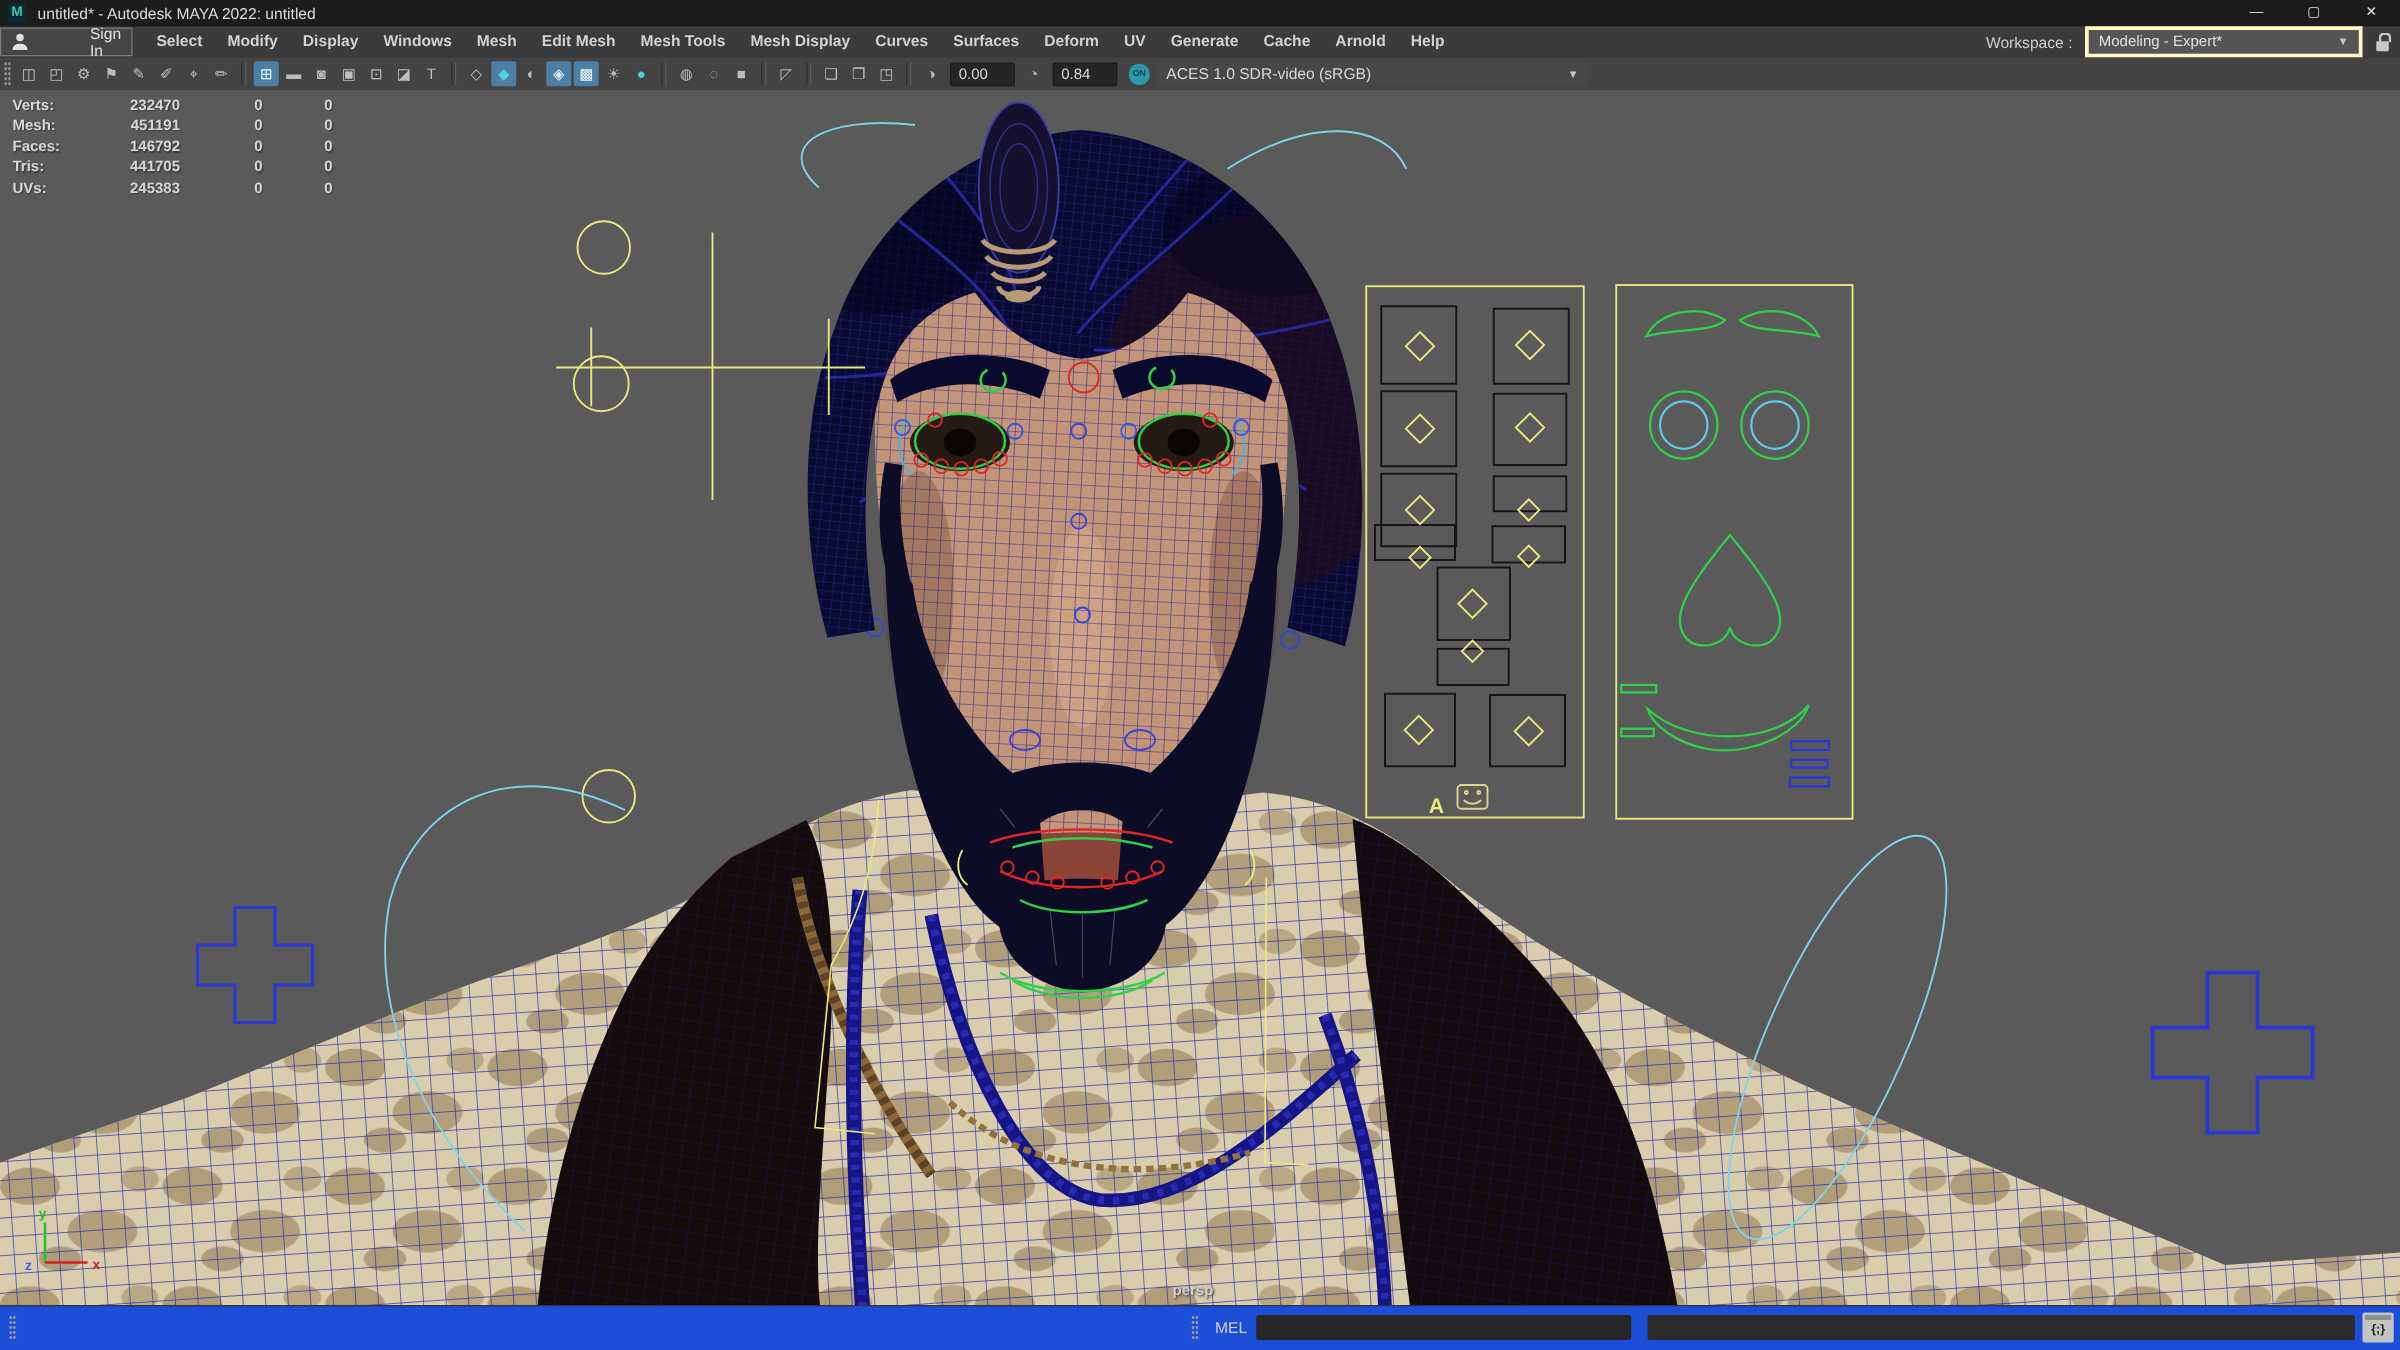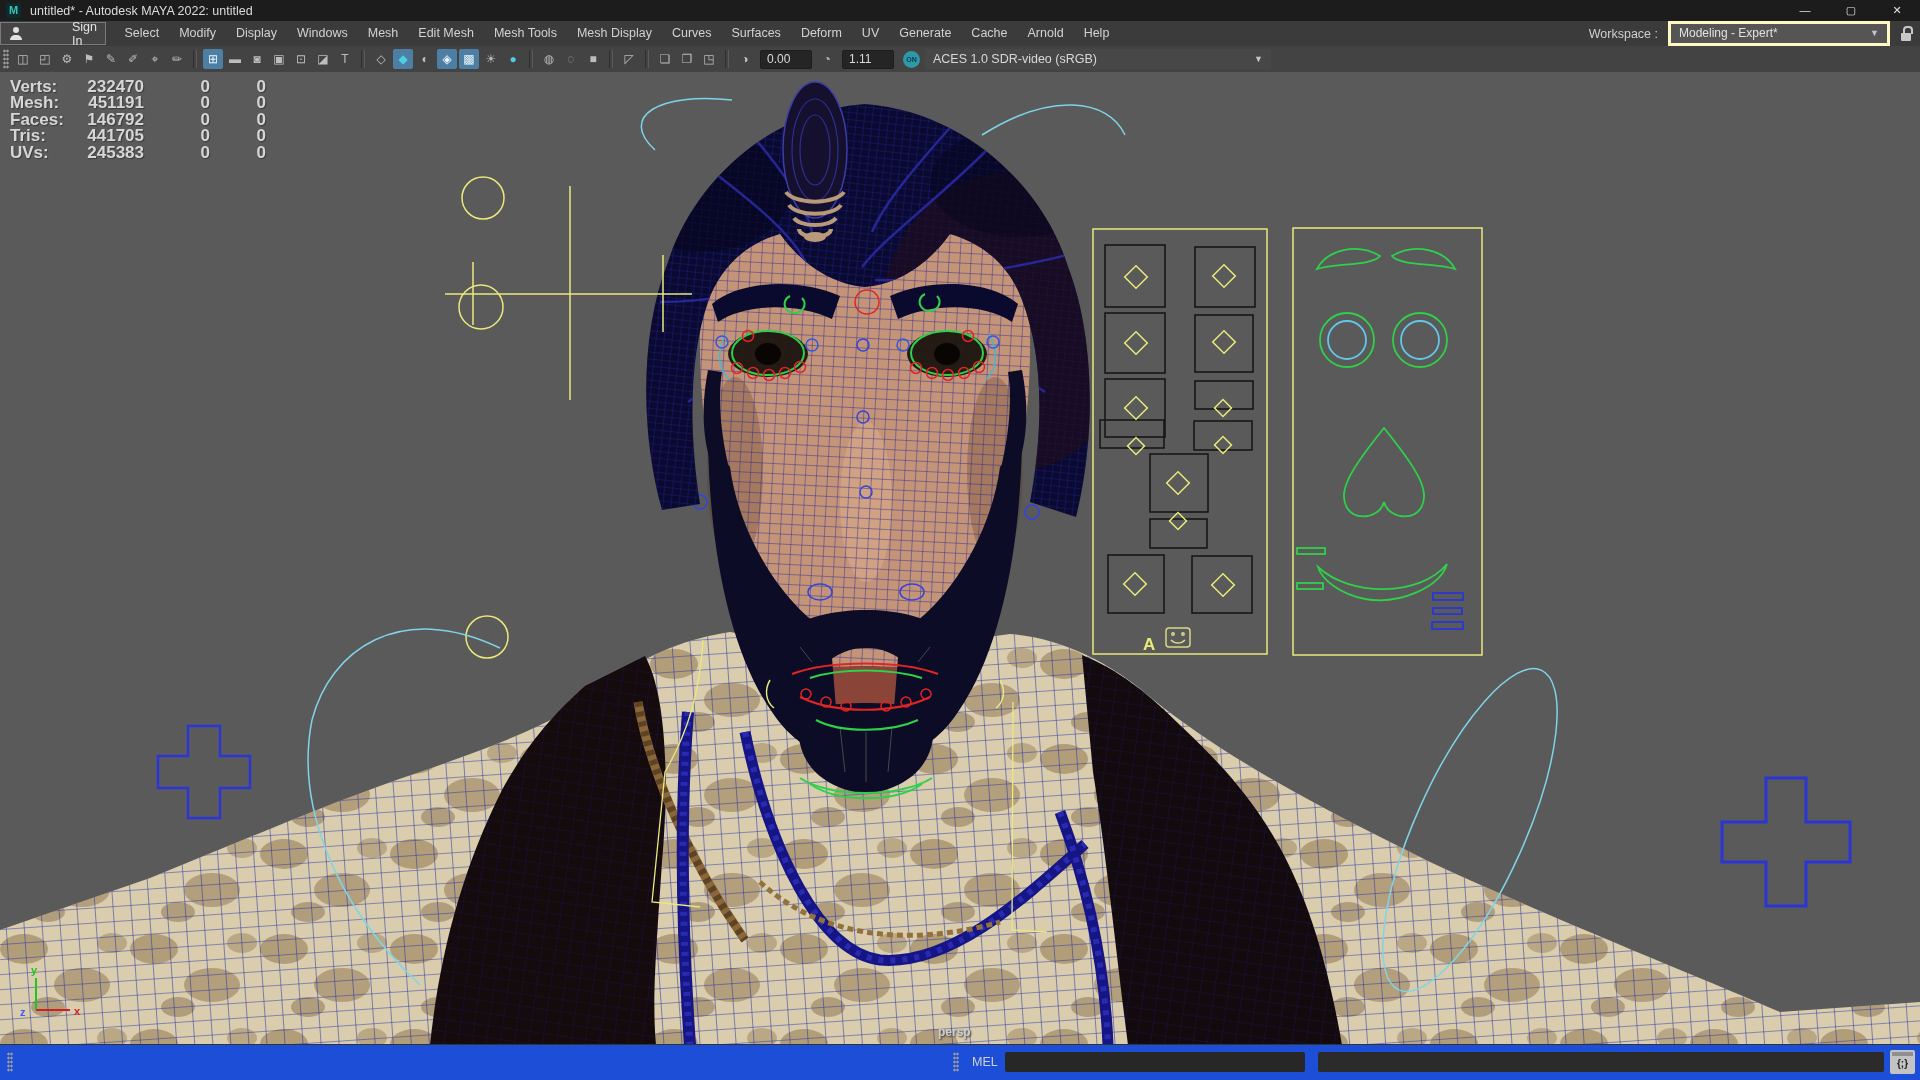--- a/index.html
+++ b/index.html
@@ -5,21 +5,21 @@
   html,body{margin:0;padding:0;background:#000;}
   body{width:1920px;height:1080px;position:relative;font-family:"Liberation Sans",sans-serif;overflow:hidden;-webkit-font-smoothing:antialiased;}
   
   .titlebar{position:absolute;top:0;left:0;right:0;height:21px;background:#1c1c1c;display:flex;align-items:center;color:#dcdcdc;font-size:12.5px;}
   .mlogo{width:15px;height:15px;background:#0d2a2e;color:#35c4b5;font-weight:bold;font-size:11px;text-align:center;line-height:15px;margin:0 9px 0 6px;border-radius:2px;}
   .wbtns{margin-left:auto;display:flex;}
   .wbtn{width:46px;height:21px;text-align:center;line-height:21px;font-size:11px;color:#e0e0e0;}
   
   .menubar{position:absolute;top:21px;left:0;right:0;height:25px;background:#3b3b3b;display:flex;align-items:center;color:#d2d2d2;font-size:12.5px;border-bottom:1px solid #333;}
   #menubar-items{display:flex;margin-left:84px;}
-  .menu-item{padding:12px 10px;line-height:25px;white-space:nowrap;}
+  .menu-item{padding:12px 10px;line-height:25px;white-space:nowrap;font-weight:bold;}
   .ws{margin-left:auto;display:flex;align-items:center;margin-right:8px;color:#cfcfcf;}
   .wsdrop{background:#555;border:3px solid #fef9c3;height:19px;line-height:19px;padding:0 8px;font-size:12px;color:#e2e2e2;width:200px;display:flex;justify-content:space-between;margin-left:10px;}
   .lock{width:12px;height:15px;position:relative;margin-left:10px;}
   .lock::before{content:"";position:absolute;bottom:0;left:1px;width:10px;height:8px;background:#c8c8c8;border-radius:1px;}
   .lock::after{content:"";position:absolute;top:0;left:3px;width:6px;height:6px;border:2px solid #c8c8c8;border-bottom:none;border-radius:4px 4px 0 0;}
   
   .signin{position:absolute;top:22px;left:0;width:104px;height:21px;background:#454545;border:1px solid #7a7a7a;display:flex;align-items:center;color:#e2e2e2;font-size:12.5px;z-index:50;gap:44px;}
   .person{width:14px;height:13px;position:relative;margin:0 7px 0 8px;}
   .person::before{content:"";position:absolute;top:0;left:4px;width:6px;height:6px;border-radius:50%;background:#e0e0e0;}
   .person::after{content:"";position:absolute;bottom:0;left:1px;width:12px;height:5px;border-radius:6px 6px 0 0;background:#e0e0e0;}
@@ -31,21 +31,21 @@
   .sic.teal{color:#4ecfe2;}
   .sep{width:2px;height:18px;border-left:1px solid #2f2f2f;border-right:1px solid #5a5a5a;margin:0 5px;}
   #sl-icons{display:flex;align-items:center;}
   .nf{background:#252525;border:1px solid #1d1d1d;color:#dcdcdc;font-size:12px;height:17px;line-height:17px;padding:0 6px;min-width:38px;margin:15px 4px;border-radius:2px;}
   .on-toggle{width:17px;height:17px;border-radius:50%;background:#2f97a8;color:#06424d;font-size:7px;font-weight:bold;text-align:center;line-height:17px;margin:0 5px;}
   .aces{display:flex;align-items:center;background:#474747;height:20px;padding:0 8px;font-size:12.5px;color:#d8d8d8;width:330px;justify-content:space-between;}
   .caret{font-size:9px;color:#c4c4c4;}
   
   .viewport{position:absolute;top:72px;left:0;right:0;bottom:35px;background:#5a5a5a;overflow:hidden;}
   .viewport svg{position:absolute;top:0;left:0;}
-  .hud{position:absolute;top:5px;left:10px;font-size:17px;font-weight:700;color:#d6d6d6;text-shadow:1px 1px 1px rgba(0,0,0,.35);}
+  .hud{position:absolute;top:5px;left:10px;font-size:12px;font-weight:700;color:#d6d6d6;text-shadow:1px 1px 1px rgba(0,0,0,.35);}
   .hud-row{display:grid;grid-template-columns:70px 64px 66px 56px;height:16.4px;}
   .hud-row span:nth-child(n+2){text-align:right;}
   .persp{position:absolute;bottom:6px;left:938px;font-size:12px;font-weight:700;color:#cfcfcf;text-shadow:1px 1px 2px #333;}
   
   .cmd{position:absolute;left:0;right:0;bottom:0;height:35px;background:#1d4ed8;border-top:1px solid #333;}
   .cmd .grip{position:absolute;top:7px;}
   .g1{left:4px;} .g2{left:950px;}
   .mel{position:absolute;left:972px;top:10px;font-size:12.5px;color:#d0d0d0;}
   .f1{position:absolute;left:1005px;top:7px;width:300px;height:20px;background:#272727;border-radius:2px;}
   .f2{position:absolute;left:1318px;top:7px;width:566px;height:20px;background:#2b2b2b;border-radius:2px;}
@@ -135,21 +135,21 @@
       <span class="sic">◸</span>
       <span class="sep"></span>
       <span class="sic">❏</span>
       <span class="sic">❐</span>
       <span class="sic">◳</span>
       <span class="sep"></span>
       <span class="sic">◑</span>
     </div>
   <div class="nf">0.00</div>
   <div class="sic">◔</div>
-  <div class="nf">1.11</div>
+  <div class="nf">0.84</div>
   <div class="on-toggle">ON</div>
   <div class="aces">
     <span>ACES 1.0 SDR-video (sRGB)</span>
     <span class="caret">▼</span>
   </div>
 </div>
 
 <div class="viewport">
 <svg width="1920" height="973" viewBox="0 0 1920 973">
   <defs>

